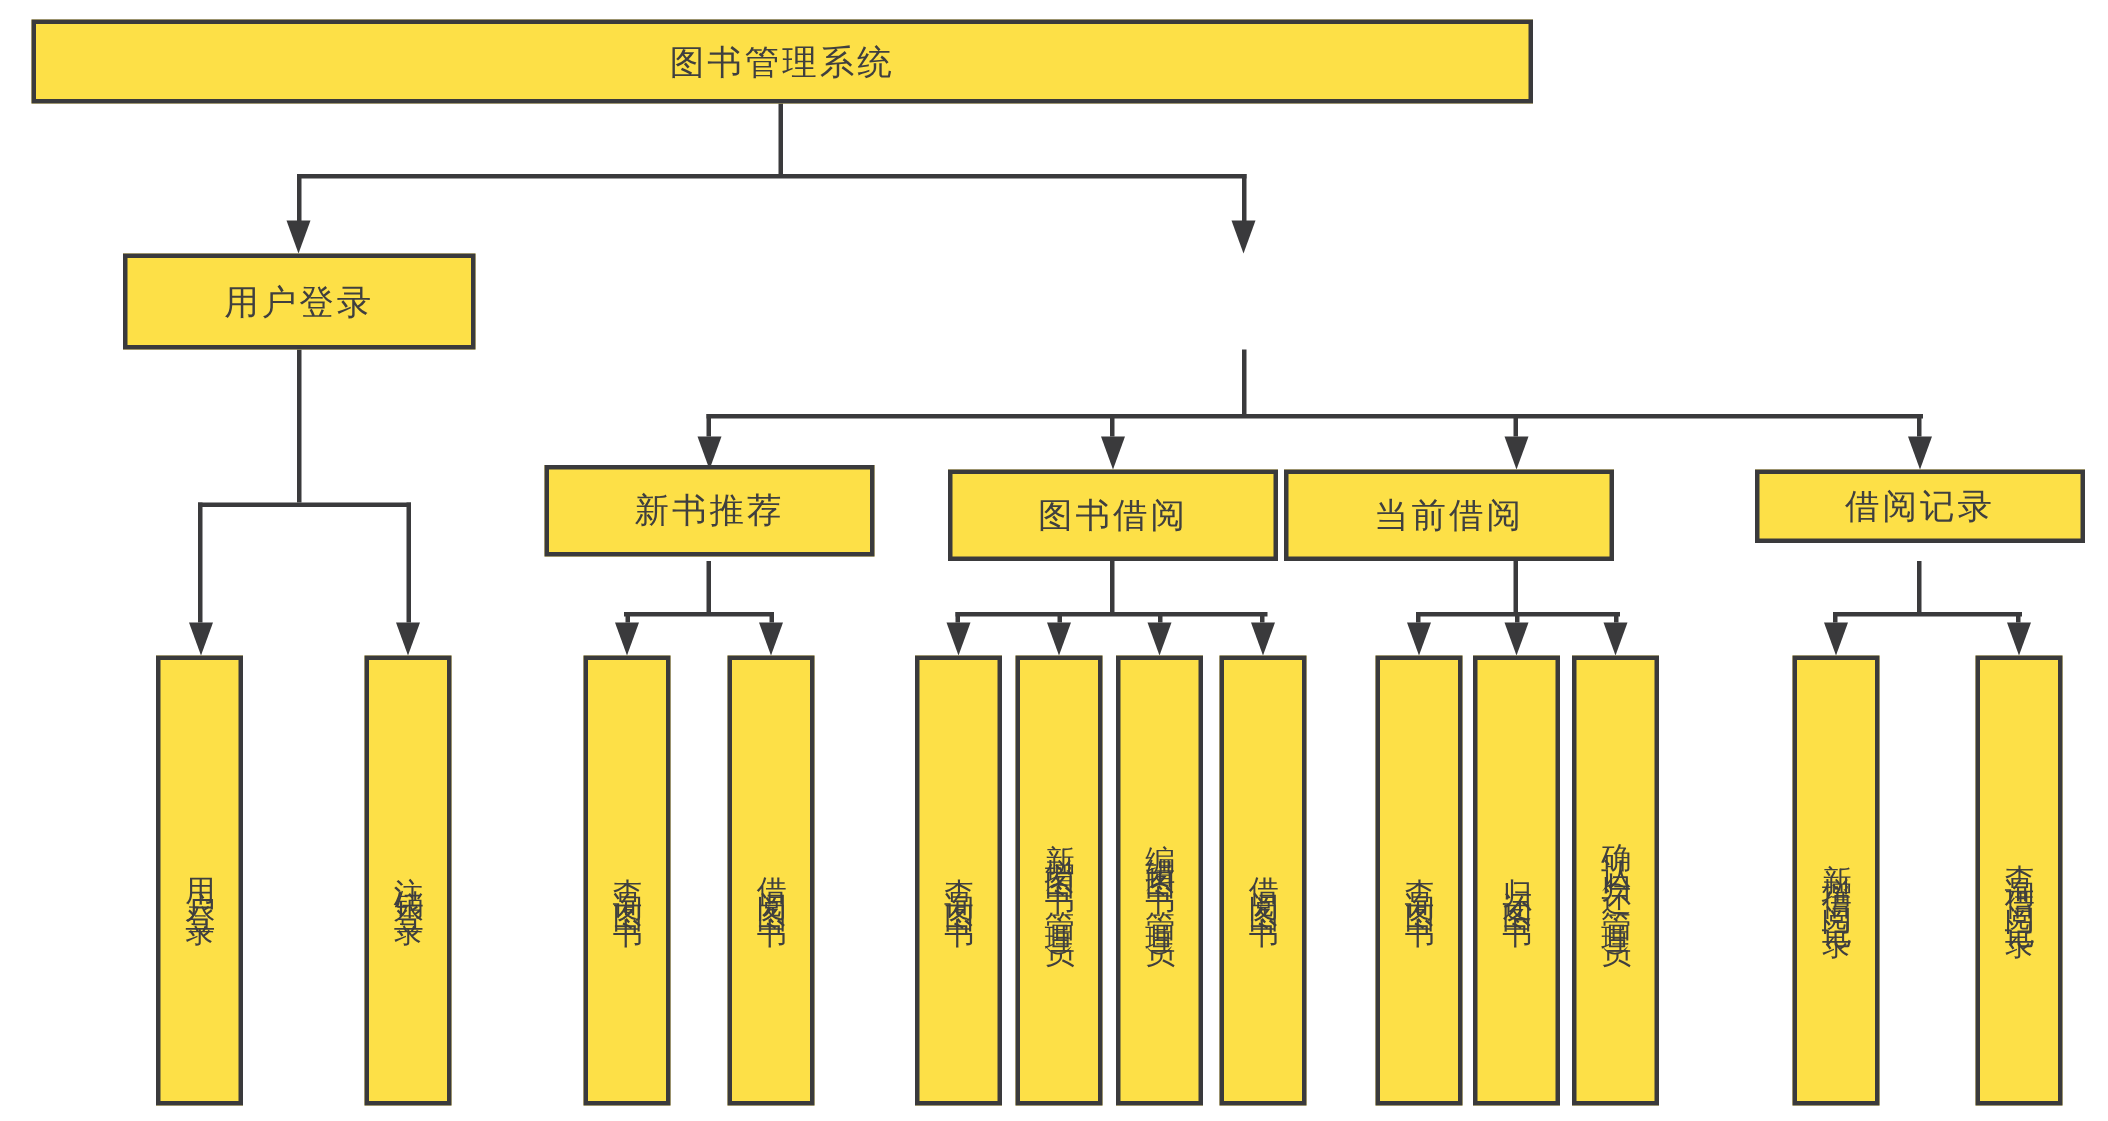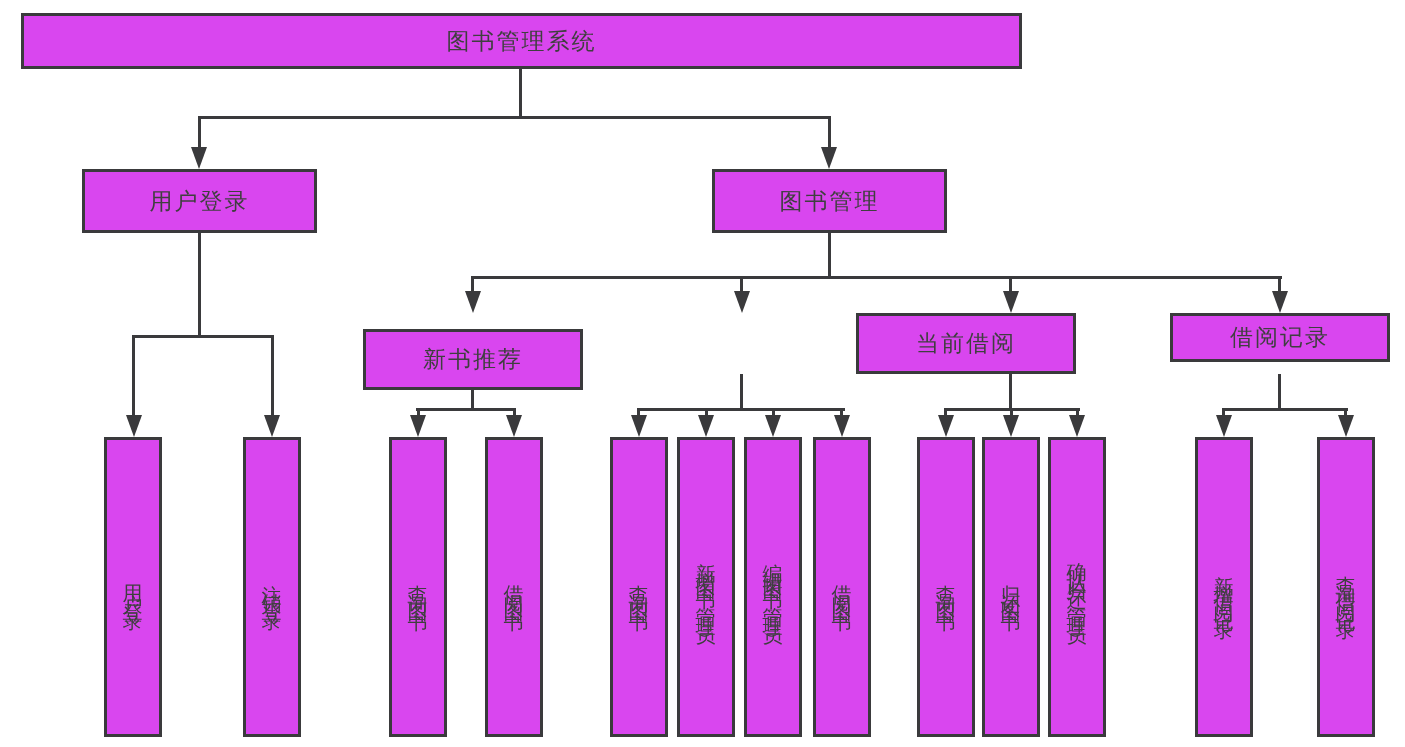--- a/index.html
+++ b/index.html
@@ -7,21 +7,21 @@
     position:relative;
     width:1405px;height:747px;
     background:#ffffff;
     font-family:"Liberation Sans","DejaVu Sans",sans-serif;
     overflow:hidden;
   }
   
   .node{
     position:absolute;
     border:3px solid #3a3a3c;
-    background:#d946ef;
+    background:#fde047;
     display:flex;align-items:center;justify-content:center;
     box-sizing:border-box;
   }
   .hlabel{
     font-size:23px;color:#3f3f3f;letter-spacing:2px;white-space:nowrap;
   }
   .vbox{top:437px;height:300px;width:58px;}
   .vlabel{
     writing-mode:vertical-rl;
     font-size:20px;color:#3f3f3f;
@@ -105,26 +105,26 @@
   <div class="vl" style="left:1344px;top:408px;height:7px"></div>
   <div class="arr" style="left:1338px;top:415px"></div>
 
   <div class="node" style="left:21px;top:13px;width:1001px;height:56px">
     <span class="hlabel">图书管理系统</span>
   </div>
 
   <div class="node" style="left:82px;top:169px;width:235px;height:64px">
     <span class="hlabel">用户登录</span>
   </div>
-  <div class="node" style="left:712px;top:169px;width:235px;height:64px">
-    <span class="hlabel">图书管理</span>
+
+  <div class="node" style="left:363px;top:310px;width:220px;height:61px">
+    <span class="hlabel">新书推荐</span>
   </div>
-
-  <div class="node" style="left:363px;top:329px;width:220px;height:61px">
-    <span class="hlabel">新书推荐</span>
+  <div class="node" style="left:632px;top:313px;width:220px;height:61px">
+    <span class="hlabel">图书借阅</span>
   </div>
   <div class="node" style="left:856px;top:313px;width:220px;height:61px">
     <span class="hlabel">当前借阅</span>
   </div>
   <div class="node" style="left:1170px;top:313px;width:220px;height:49px">
     <span class="hlabel">借阅记录</span>
   </div>
 
   <div class="node vbox" style="left:104px">
     <span class="vlabel">用户登录</span>

